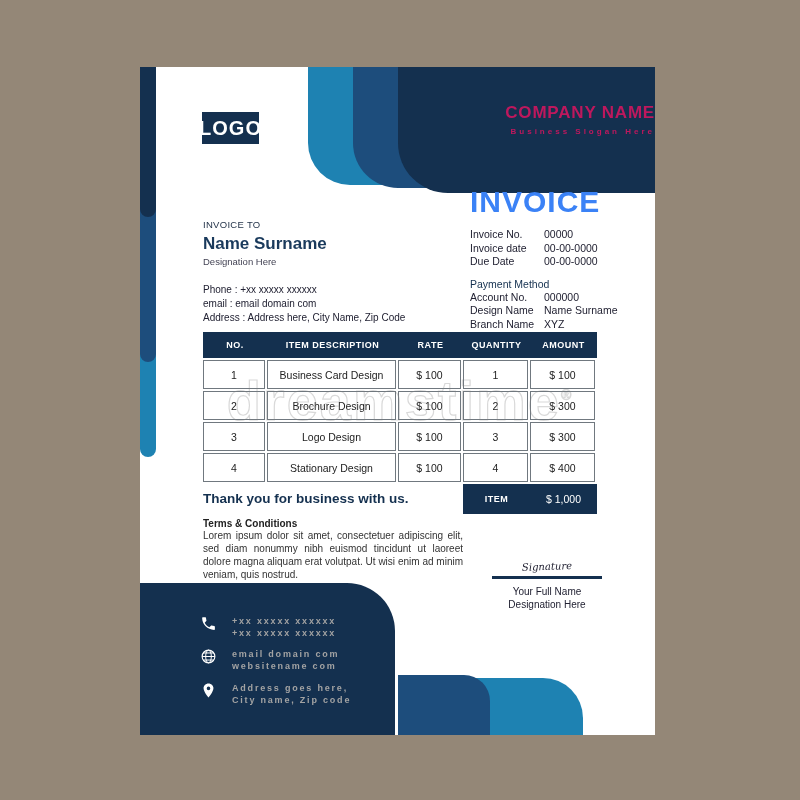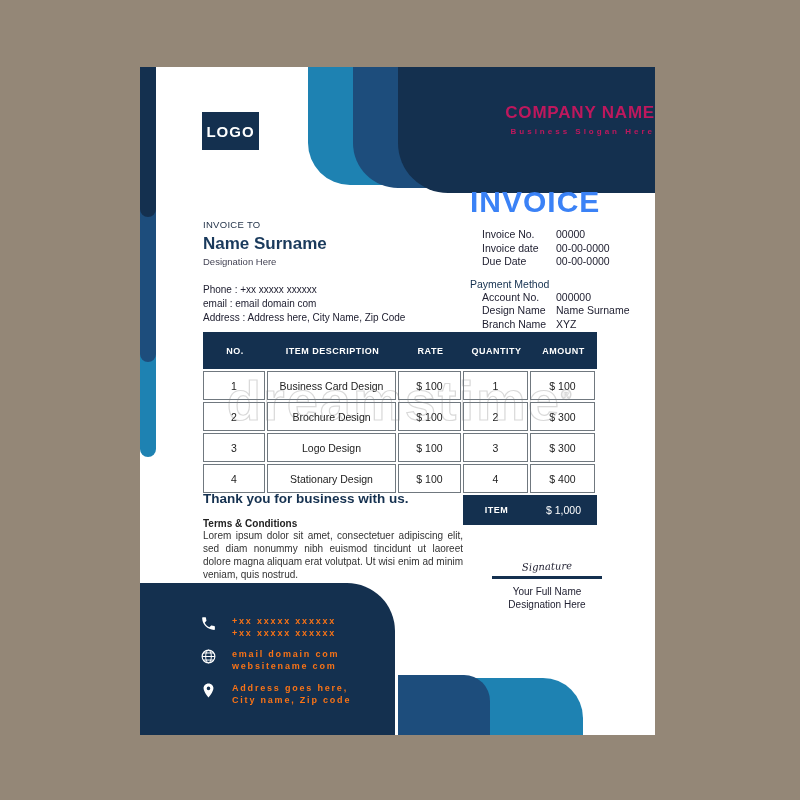--- a/index.html
+++ b/index.html
@@ -23,43 +23,43 @@
   .hdr-shape { position:absolute; top:0; right:0; }
   .hdr-shape.light { left:168px; height:118px; background:#1e82b2; border-bottom-left-radius:42px; z-index:1; }
   .hdr-shape.mid   { left:213px; height:121px; background:#1d4d7c; border-bottom-left-radius:45px; z-index:2; }
   .hdr-shape.navy  { left:258px; height:126px; background:#14304f; border-bottom-left-radius:50px; z-index:3; }
 
   .company-block { position:absolute; top:36px; left:258px; right:0; text-align:right; color:#be185d; z-index:4; }
   .company-name { font-size:17px; font-weight:bold; letter-spacing:0.8px; }
   .company-slogan { font-size:8px; font-weight:bold; letter-spacing:3px; margin-top:4px; }
 
   .logo-box {
-    position:absolute; left:62px; top:45px; width:57px; height:38px;
+    position:absolute; left:62px; top:45px; width:57px; height:32px;
     background:#14304f; color:#fff; display:flex; align-items:center; justify-content:center;
-    font-size:15px; font-weight:bold; letter-spacing:1px; z-index:4;
+    font-size:20px; font-weight:bold; letter-spacing:1px; z-index:4;
   }
 
   
   .invoice-to { position:absolute; left:63px; top:152px; width:260px; z-index:4; }
   .ito-label { font-size:9.5px; color:#24344a; letter-spacing:0.3px; }
   .ito-name { font-size:17px; font-weight:bold; color:#1a3a5c; margin-top:4px; }
   .ito-desig { font-size:9.5px; color:#445; margin-top:2px; }
   .ito-contact { margin-top:16px; font-size:10px; color:#223; line-height:14px; }
 
   
   .invoice-meta { position:absolute; left:330px; top:118px; width:180px; z-index:4; }
   .inv-title { font-size:30px; font-weight:bold; color:#3b82f6; letter-spacing:1px; }
   .meta-rows { margin-top:9px; font-size:10.5px; color:#223; }
-  .meta-row { display:flex; line-height:13.5px;margin-left:12px; }
+  .meta-row { display:flex; line-height:13.5px; }
   .meta-row .lbl { width:74px; }
   .pm-title { font-size:10.5px; font-weight:normal; color:#14304f; margin-top:8px; line-height:14px; }
 
   
   .inv-table { position:absolute; left:63px; top:265px; width:394px; z-index:4; }
-  .t-head { display:grid; grid-template-columns:64px 131px 65px 67px 67px; background:#14304f; height:37px; }
+  .t-head { display:grid; grid-template-columns:64px 131px 65px 67px 67px; background:#14304f; height:26px; }
   .t-head > div { color:#fff; font-size:9px; font-weight:bold; letter-spacing:0.5px;
     display:flex; align-items:center; justify-content:center; }
   .t-row { display:grid; grid-template-columns:62px 129px 63px 65px 65px; column-gap:2px; margin-top:2px; }
   .t-row > div { border:1.5px solid #70787f; height:29px; font-size:10.5px; color:#222;
     display:flex; align-items:center; justify-content:center; background:rgba(255,255,255,0.6); }
   .t-total { display:flex; margin-top:2px; margin-left:260px; width:134px; height:30px; background:#14304f; }
   .t-total > div { color:#fff; display:flex; align-items:center; justify-content:center; }
   .t-total .tl { width:67px; font-size:9px; font-weight:bold; letter-spacing:0.5px; }
   .t-total .tv { width:67px; font-size:10.5px; font-weight:normal; }
 
@@ -73,21 +73,21 @@
   
   .signature { position:absolute; left:352px; top:494px; width:110px; text-align:center; z-index:4; }
   .sig-script { font-family:"DejaVu Serif", serif; font-style:italic; font-size:10px; color:#223; transform:rotate(-2deg); }
   .sig-line { margin-top:4px; height:2.5px; background:#14304f; }
   .sig-name { margin-top:6px; font-size:10px; color:#223; line-height:13px; }
   .sig-desig { font-size:10px; color:#223; line-height:13px; }
 
   
   .footer {
     position:absolute; left:0; top:516px; width:255px; height:152px;
-    background:#14304f; border-top-right-radius:48px; z-index:5; color:#f97316;
+    background:#14304f; border-top-right-radius:48px; z-index:5; color:#a3a3a3;
   }
   .f-row { position:absolute; left:60px; display:flex; align-items:flex-start; }
   .f-row .f-icon { width:17px; height:17px; margin-right:15px; flex:0 0 auto; }
   .f-row .f-text { font-size:9px; font-weight:bold; letter-spacing:1.8px; line-height:12px; }
   .f-row.phone { top:32px; }
   .f-row.web { top:65px; }
   .f-row.addr { top:99px; }
 
   .br-shape { position:absolute; bottom:0; }
   .br-shape.light { left:315px; width:128px; height:57px; background:#1e82b2; border-top-right-radius:40px; z-index:1; }

